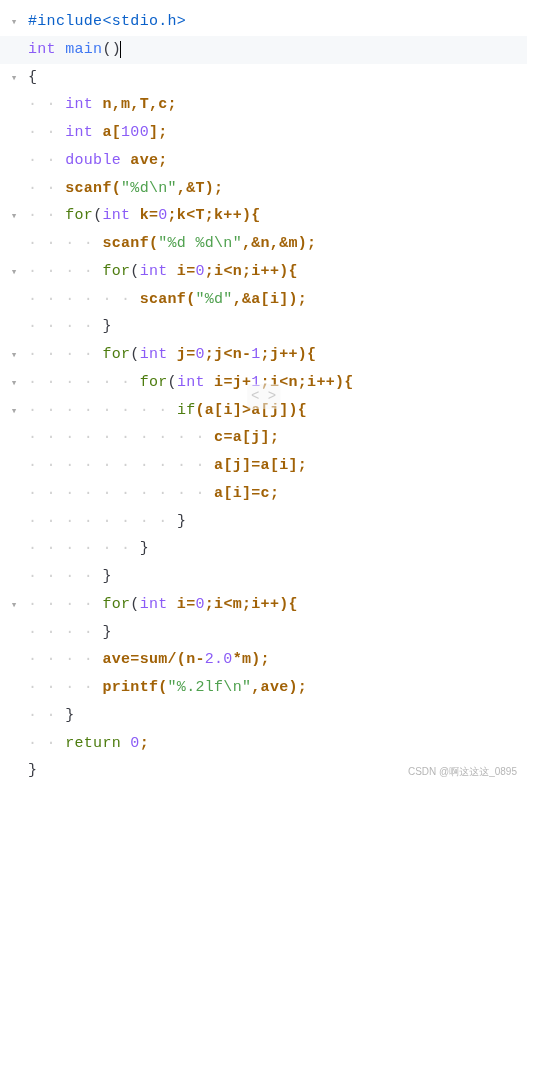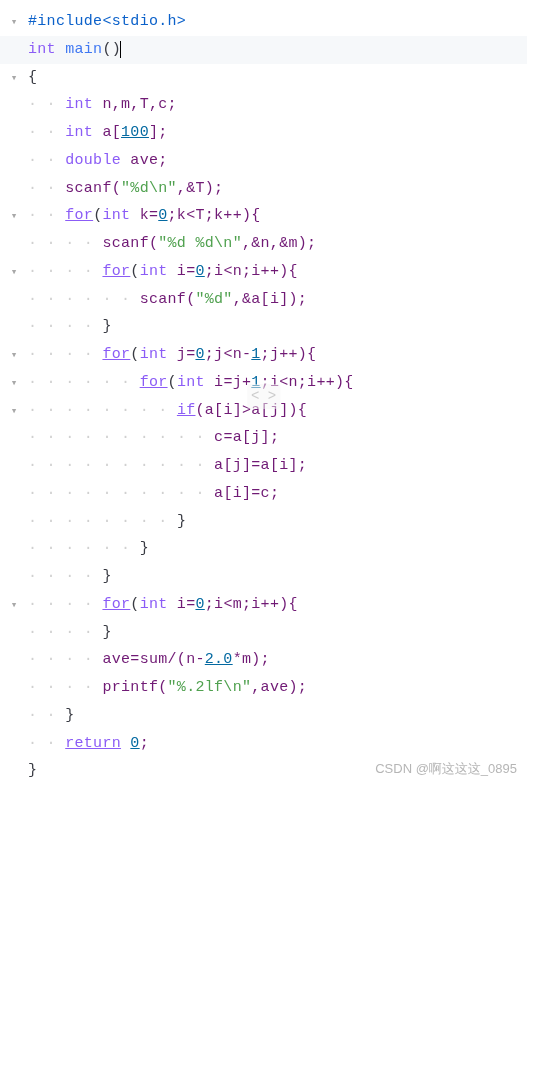--- a/index.html
+++ b/index.html
@@ -24,42 +24,42 @@
     width: 28px;
     flex: 0 0 28px;
     text-align: center;
     color: #b0b0b0;
     font-size: 11px;
     user-select: none;
   }
   .gutter .fold { color: #a8a8a8; }
   .content { flex: 1; letter-spacing: 0.3px; }
   .ws { color: #d0d0d0; }
-  .kw { color: #8b5cf6; text-decoration: underline; }
+  .kw { color: #4d7c0f; }
   .pp { color: #0b61ca; text-align: center; }
   .typ { color: #8b5cf6; }
   .fn { color: #4078f2; text-align: center; }
-  .num { color: #0369a1; text-decoration: underline; }
+  .num { color: #8b5cf6; }
   .str { color: #50a14f; }
   .op { color: #383a42; }
-  .id { color: #701a75; }
+  .id { color: #a16207; font-weight: bold; }
   .cursor {
     display:inline-block;
     width:1px; height:1.1em;
     background:#000;
     vertical-align:text-bottom;
     margin-left:-1px;
   }
   .watermark {
     position: absolute;
     right: 10px;
     bottom: 4px;
     color: rgba(120,120,120,0.55);
     font-family: Arial, "Microsoft YaHei", sans-serif;
-    font-size: 13px;
+    font-size: 10px;
     pointer-events:none;
     margin-left:33px;
   }
   .center-badge {
     position:absolute;
     left:50%; top:50%;
     transform:translate(-50%,-50%);
     color:#ccc;
     font-size:14px;
     background:rgba(245,245,245,0.5);

